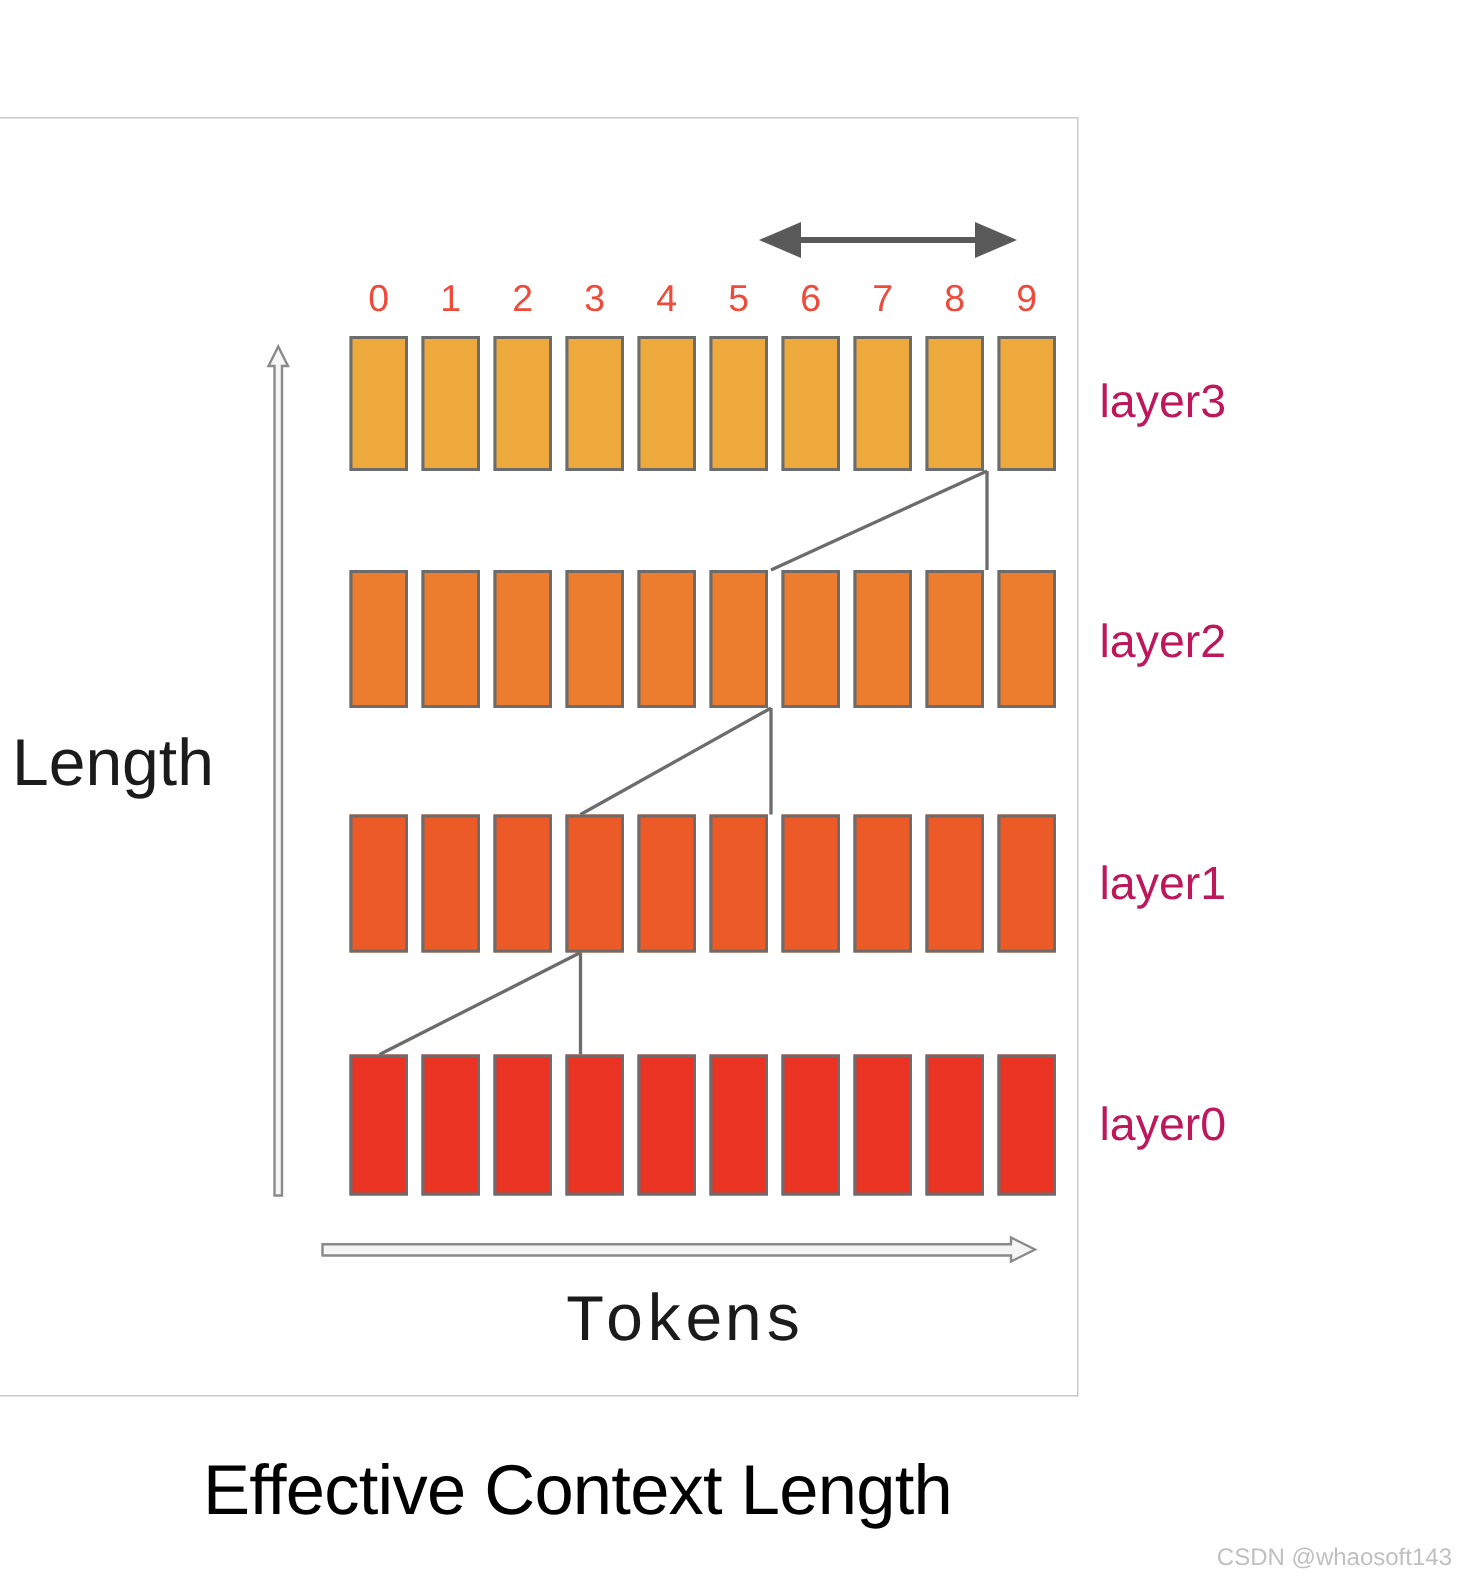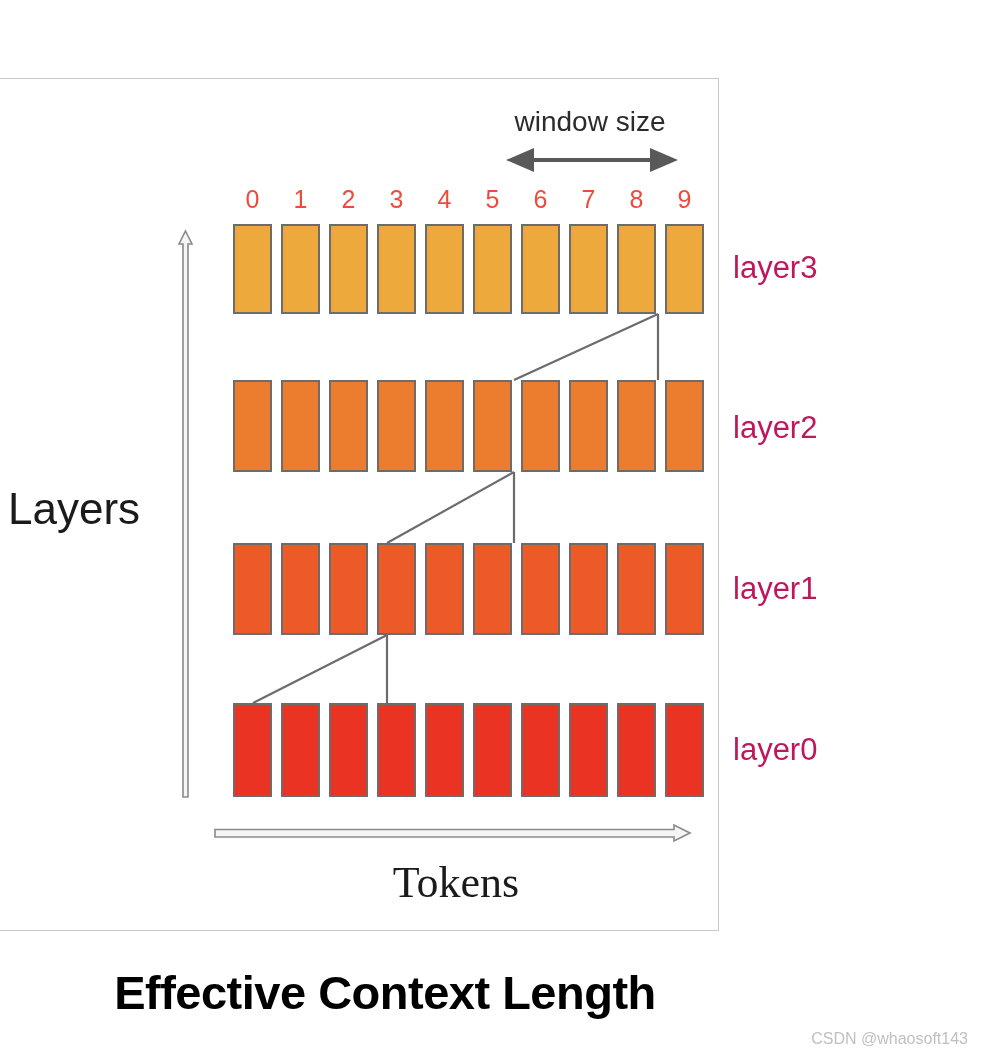--- a/index.html
+++ b/index.html
@@ -65,28 +65,28 @@
   .layers-caption{
     position:absolute;left:8px;top:484px;
     font-size:44px;color:#1b1b1b;
     font-family:"Liberation Sans", sans-serif;
   }
 
   
   .tokens-caption{
     position:absolute;left:233px;top:857px;width:446px;
     text-align:center;font-size:44px;color:#1b1b1b;
-    font-family:Liberation Serif, serif;
+    font-family:Liberation Mono, monospace;
   }
 
   
   .title{
     position:absolute;left:0;top:965px;width:770px;
     text-align:center;
-    font-size:47px;font-weight:bold;color:#000;
+    font-size:47px;font-weight:normal;color:#000;
     font-family:"Liberation Sans", sans-serif;
     letter-spacing:-0.5px;
   }
 
   
   .watermark{
     position:absolute;right:14px;top:1030px;
     color:#c0c0c0;font-size:16px;
     font-family:"Liberation Sans", sans-serif;
   }
@@ -160,23 +160,22 @@
       <div class="bar" style="left: 336px; background: rgb(234, 51, 35); border-color: rgb(108, 108, 108);"></div>
       <div class="bar" style="left: 384px; background: rgb(234, 51, 35); border-color: rgb(108, 108, 108);"></div>
       <div class="bar" style="left: 432px; background: rgb(234, 51, 35); border-color: rgb(108, 108, 108);"></div>
     </div>
 
   <div class="layerlabel" id="lbl-layer3">layer3</div>
   <div class="layerlabel" id="lbl-layer2">layer2</div>
   <div class="layerlabel" id="lbl-layer1">layer1</div>
   <div class="layerlabel" id="lbl-layer0">layer0</div>
 
-  <div class="winlabel">window size</div>
-
-  <div class="layers-caption">Layers</div>
+
+  <div class="layers-caption">Length</div>
   <div class="tokens-caption">Tokens</div>
 
   <div class="title">Effective Context Length</div>
 
   <div class="watermark">CSDN @whaosoft143</div>
 
   <svg class="overlay" viewBox="0 0 982 1062" xmlns="http://www.w3.org/2000/svg">
 
     <g>
       <path d="M185.5,231 L192,244 L188,244 L188,797 L183,797 L183,244 L179,244 Z" fill="#f5f5f5" stroke="#8a8a8a" stroke-width="1.6" stroke-linejoin="miter"></path>

